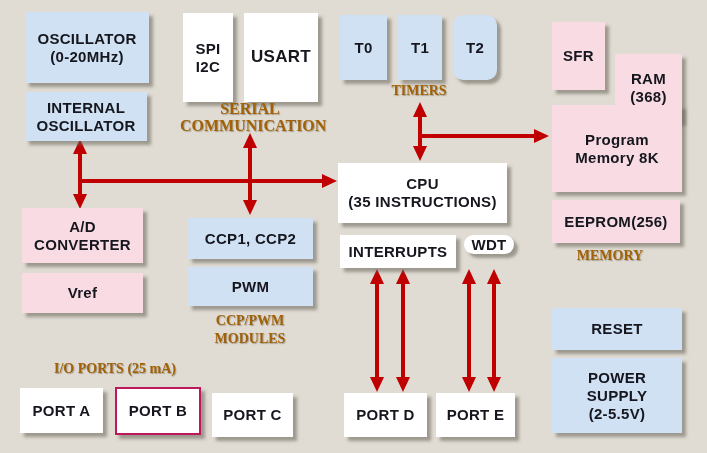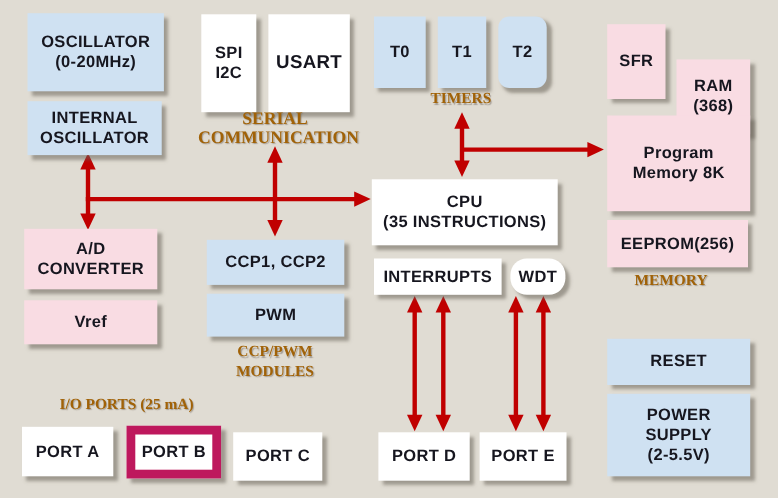--- a/index.html
+++ b/index.html
@@ -12,21 +12,21 @@
   .block {
     position:absolute; box-sizing:border-box;
     display:flex; align-items:center; justify-content:center;
     text-align:center; font-weight:bold; font-size:15px; line-height:1.2;
     white-space:pre-line; color:#16161f; letter-spacing:0.3px;
     box-shadow:4px 4px 3px rgba(104,98,87,0.55);
   }
   .blue   { background:#cfe1f2; }
   .yellow { background:#ffffff; }
   .pink   { background:#f9dce3; }
-  .white-border { border:8px solid #be185d; }
+  .white-border { border:2px solid #be185d; }
   .rlabel {
     position:absolute; color:#a16207;
     font-family:"Liberation Serif", serif; font-weight:bold;
     font-size:14px; line-height:1.05; text-align:center; white-space:pre-line;
     text-shadow:1px 1px 1px rgba(95,85,75,0.45);
   }
   svg.arrows { position:absolute; left:0; top:0; width:707px; height:453px; }
   svg.arrows line    { stroke:#c00000; stroke-width:4; }
   svg.arrows polygon { fill:#c00000; }
 </style>
@@ -93,21 +93,21 @@
   <div class="block blue" style="left:453px; top:15px;  width:44px;  height:65px;border-radius:10px;">T2</div>
   <div class="block pink" style="left:552px; top:22px;  width:53px;  height:68px;">SFR</div>
   <div class="block pink" style="left:615px; top:22px;  width:67px;  height:68px;margin-top:32px;">RAM
 (368)</div>
   <div class="block pink" style="left:552px; top:105px; width:130px; height:87px;">Program
 Memory 8K</div>
   <div class="block pink" style="left:552px; top:200px; width:128px; height:43px;">EEPROM(256)</div>
   <div class="block yellow" style="left:338px; top:163px; width:169px; height:60px;">CPU
 (35 INSTRUCTIONS)</div>
   <div class="block yellow" style="left:340px; top:235px; width:116px; height:33px;">INTERRUPTS</div>
-  <div class="block yellow" style="left:464px; top:235px; width:50px;  height:33px;border-radius:15px;">WDT</div>
+  <div class="block yellow" style="left:464px; top:235px; width:50px;  height:19px;border-radius:15px;">WDT</div>
   <div class="block blue" style="left:188px; top:218px; width:125px; height:41px;">CCP1, CCP2</div>
   <div class="block blue" style="left:188px; top:267px; width:125px; height:39px;">PWM</div>
   <div class="block pink" style="left:22px;  top:208px; width:121px; height:55px;">A/D
 CONVERTER</div>
   <div class="block pink" style="left:22px;  top:273px; width:121px; height:40px;">Vref</div>
   <div class="block blue" style="left:552px; top:308px; width:130px; height:42px;">RESET</div>
   <div class="block blue" style="left:552px; top:358px; width:130px; height:75px;">POWER
 SUPPLY
 (2-5.5V)</div>
   <div class="block yellow" style="left:20px;  top:388px; width:83px;  height:45px;">PORT A</div>

